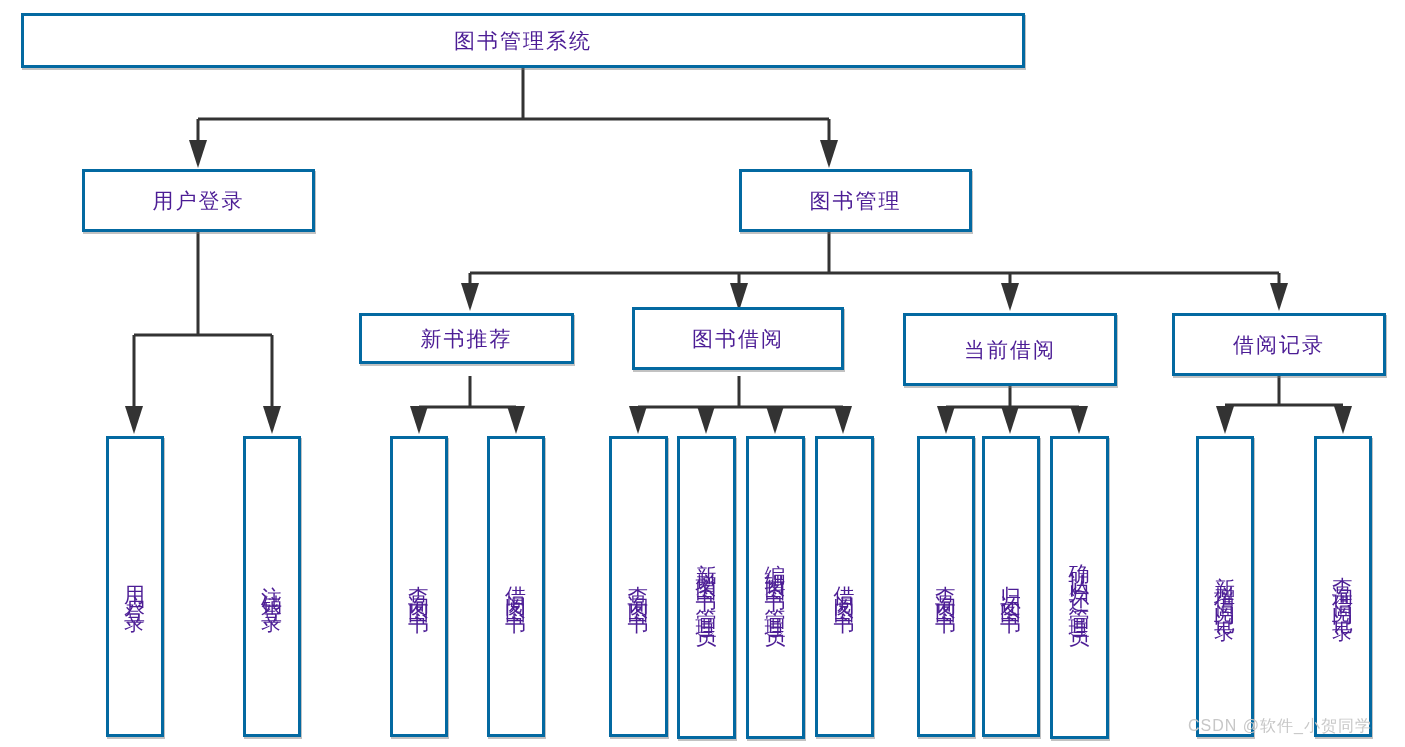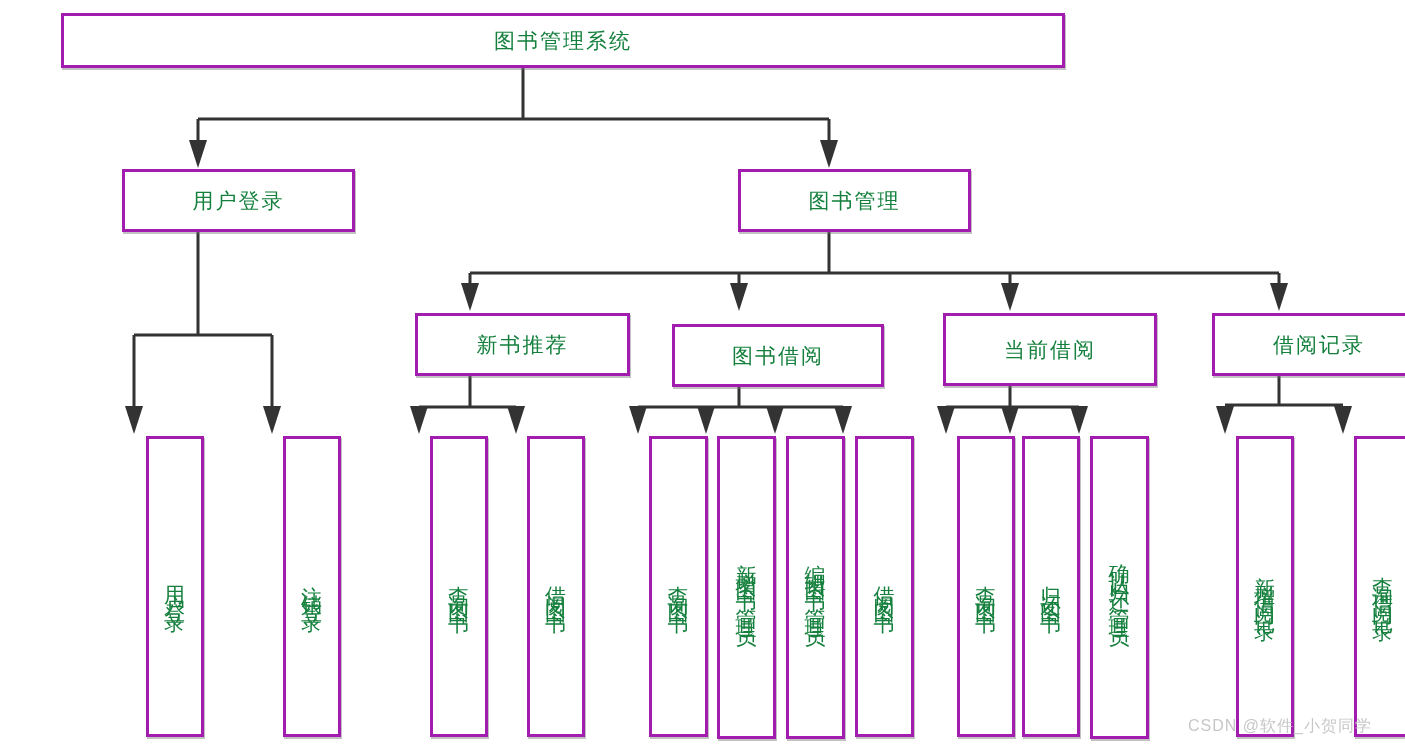--- a/index.html
+++ b/index.html
@@ -17,28 +17,27 @@
   }
   #connectors {
     position: absolute;
     left: 0;
     top: 0;
     pointer-events: none;
   }
   .box {
     position: absolute;
     box-sizing: border-box;
-    border: 3px solid #a21caf;
+    border: 3px solid #0369a1;
     background: #ffffff;
     display: flex;
     align-items: center;
     justify-content: center;
-    color: #15803d;
+    color: #4c1d95;
     box-shadow: 1px 2px 0 rgba(120,120,120,0.45);
-    margin-left: 40px;
   }
   .hbox {
     font-size: 21px;
     letter-spacing: 2px;
     white-space: nowrap;
   }
   .vbox {
     font-size: 21px;
     writing-mode: vertical-rl;
     letter-spacing: 9px;
@@ -84,24 +83,24 @@
       <polygon points="1010,434 1001,406 1019,406"></polygon>
       <polygon points="1079,434 1070,406 1088,406"></polygon>
       <polygon points="1225,434 1216,406 1234,406"></polygon>
       <polygon points="1343,434 1334,406 1352,406"></polygon>
     </g>
   </svg>
 
   <div class="box hbox" style="left:21px; top:13px; width:1004px; height:55px;">图书管理系统</div>
 
   <div class="box hbox" style="left:82px; top:169px; width:233px; height:63px;">用户登录</div>
-  <div class="box hbox" style="left:698px; top:169px; width:233px; height:63px;">图书管理</div>
+  <div class="box hbox" style="left:739px; top:169px; width:233px; height:63px;">图书管理</div>
 
-  <div class="box hbox" style="left:375px; top:313px; width:215px; height:63px;text-align:center;">新书推荐</div>
-  <div class="box hbox" style="left:632px; top:324px; width:212px; height:63px;text-align:right;">图书借阅</div>
+  <div class="box hbox" style="left:359px; top:313px; width:215px; height:51px;text-align:center;">新书推荐</div>
+  <div class="box hbox" style="left:632px; top:307px; width:212px; height:63px;text-align:right;">图书借阅</div>
   <div class="box hbox" style="left:903px; top:313px; width:214px; height:73px;">当前借阅</div>
   <div class="box hbox" style="left:1172px; top:313px; width:214px; height:63px;">借阅记录</div>
 
   <div class="box vbox" style="left:106px; top:436px; width:58px; height:301px;">用户登录</div>
   <div class="box vbox" style="left:243px; top:436px; width:58px; height:301px;">注销登录</div>
 
   <div class="box vbox" style="left:390px; top:436px; width:58px; height:301px;">查询图书</div>
   <div class="box vbox" style="left:487px; top:436px; width:58px; height:301px;">借阅图书</div>
 
   <div class="box vbox" style="left:609px; top:436px; width:59px; height:301px;">查询图书</div>

